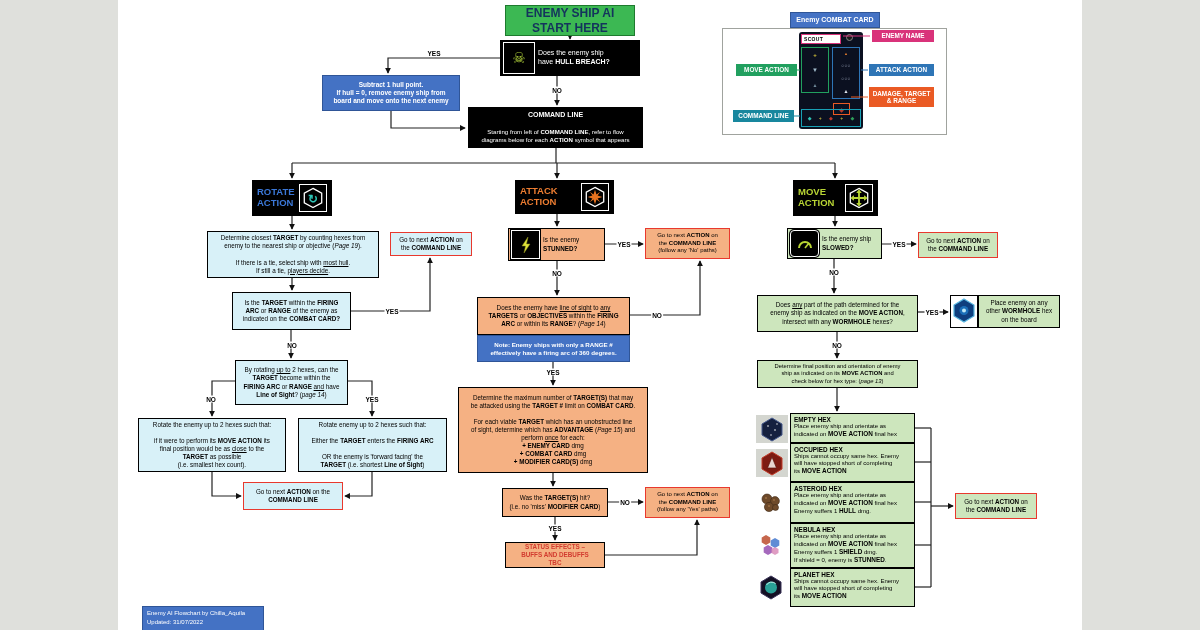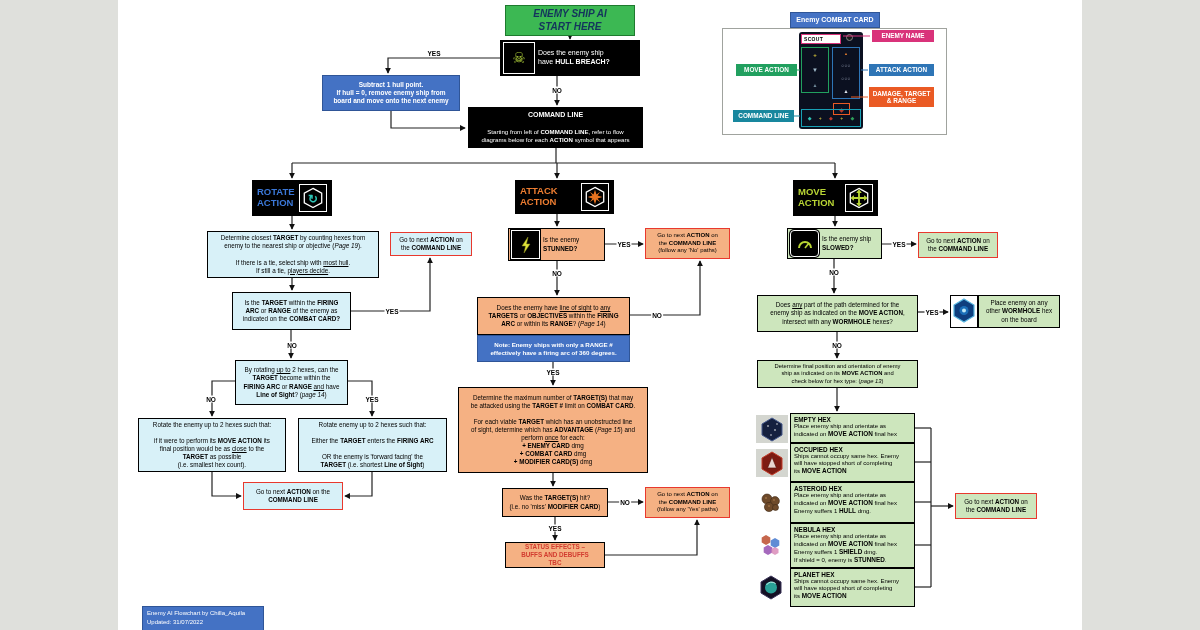--- a/index.html
+++ b/index.html
@@ -14,21 +14,21 @@
   .b-black{background:#000;color:#fff;}
   .b-green{background:#3cb853;border-color:#1e7a2e;}
   .b-blue{background:#4472c4;border-color:#2f5597;color:#fff;font-weight:700;}
   .b-cyan{background:#d8f1f8;}
   .b-orange{background:#f5b183;}
   .b-mgreen{background:#cde6bd;}
   .rb{border:1.6px solid #e8392e;}
   .hdr{justify-content:space-between;padding:3px 4px;font-weight:700;font-size:9.5px;
        line-height:1.12;text-align:left;}
   .t-rot{color:#3b78d8;} .t-atk{color:#ed7d31;} .t-mov{color:#b8d434;}
-  .start-text{color:#14345c;font-weight:700;font-size:10px;line-height:1.25;font-style:italic;}
+  .start-text{color:#14345c;font-weight:700;font-size:12px;line-height:1.25;}
   .icell{width:30px;align-self:stretch;background:#000;border:1.5px solid #fff;
          box-shadow:0 0 0 1px #000;display:flex;align-items:center;justify-content:center;
          flex:none;margin-right:3px;}
   .hico{width:26px;height:26px;background:#000;border:1.5px solid #fff;display:flex;
         align-items:center;justify-content:center;flex:none;}
   .col{flex-direction:column;}
   .lbl{position:absolute;transform:translate(-50%,-50%);font-size:6.5px;font-weight:700;
        background:#fff;padding:0 1px;z-index:4;color:#000;}
   .hexbox{font-size:6px;line-height:1.16;text-align:left;align-items:flex-start;
           justify-content:flex-start;flex-direction:column;padding:1.5px 3px;}

